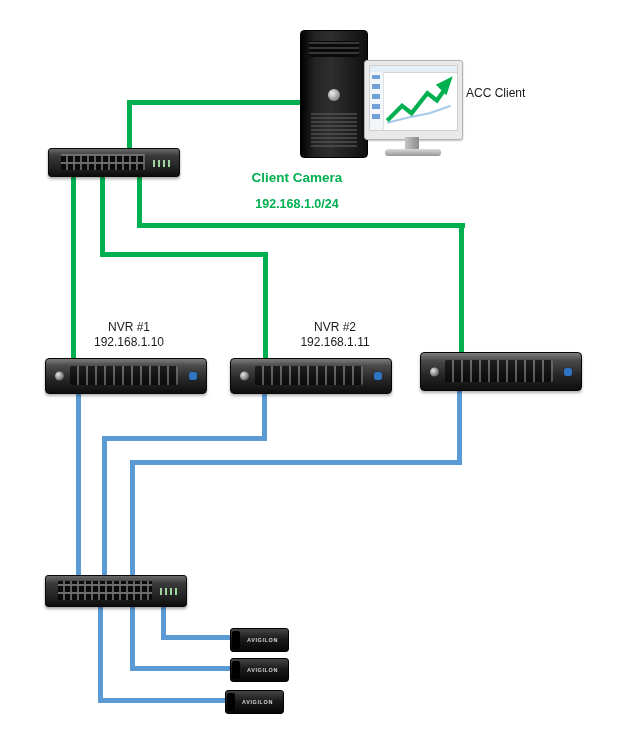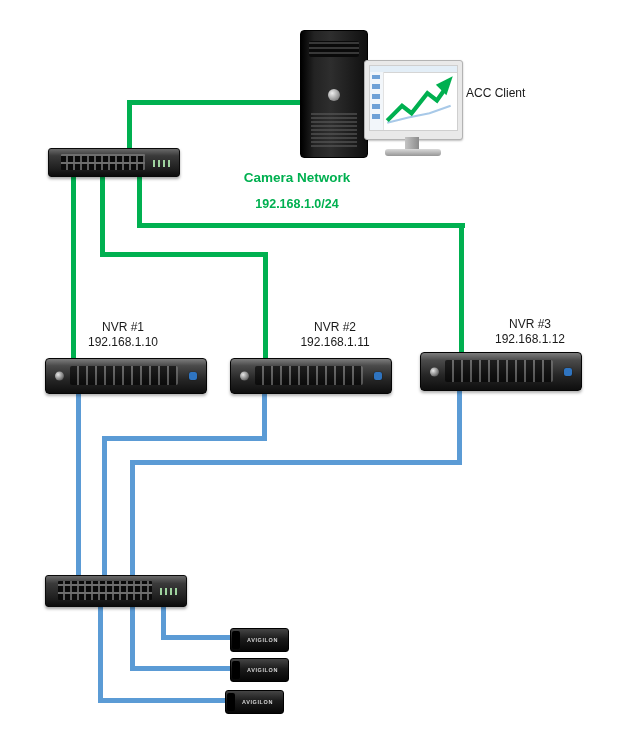--- a/index.html
+++ b/index.html
@@ -124,34 +124,30 @@
   <div class="monitor-neck"></div>
   <div class="monitor-base"></div>
 
   <div class="lbl" style="left:466px;top:86px;font-size:12px;">ACC Client</div>
 
   <div class="switch" style="left:48px;top:148px;width:130px;height:27px;">
     <div class="ports"></div>
     <div class="leds"></div>
   </div>
 
-  <div class="lbl center net-title green-text" style="left:222px;top:170px;width:150px;">Camera Network</div>
+  <div class="lbl center net-title green-text" style="left:222px;top:170px;width:150px;">Client Camera</div>
   <div class="lbl center net-subnet green-text" style="left:222px;top:197px;width:150px;">192.168.1.0/24</div>
 
-  <div class="lbl center nvr-lbl" style="left:58px;top:320px;width:130px;">
+  <div class="lbl center nvr-lbl" style="left:64px;top:320px;width:130px;">
     <div>NVR #1</div>
     <div>192.168.1.10</div>
   </div>
   <div class="lbl center nvr-lbl" style="left:270px;top:320px;width:130px;">
     <div>NVR #2</div>
     <div>192.168.1.11</div>
-  </div>
-  <div class="lbl center nvr-lbl" style="left:465px;top:317px;width:130px;">
-    <div>NVR #3</div>
-    <div>192.168.1.12</div>
   </div>
 
   <div class="server" style="left:45px;top:358px;width:160px;height:34px;">
     <div class="power"></div>
     <div class="vents"></div>
     <div class="badge"></div>
   </div>
   <div class="server" style="left:230px;top:358px;width:160px;height:34px;">
     <div class="power"></div>
     <div class="vents"></div>

